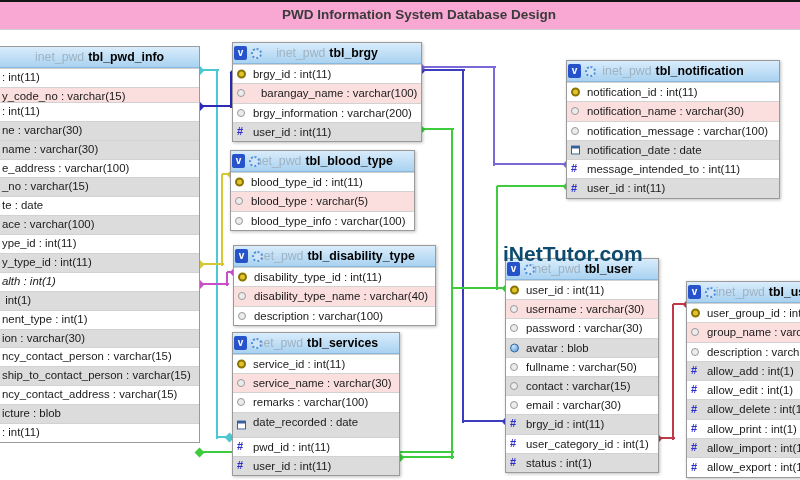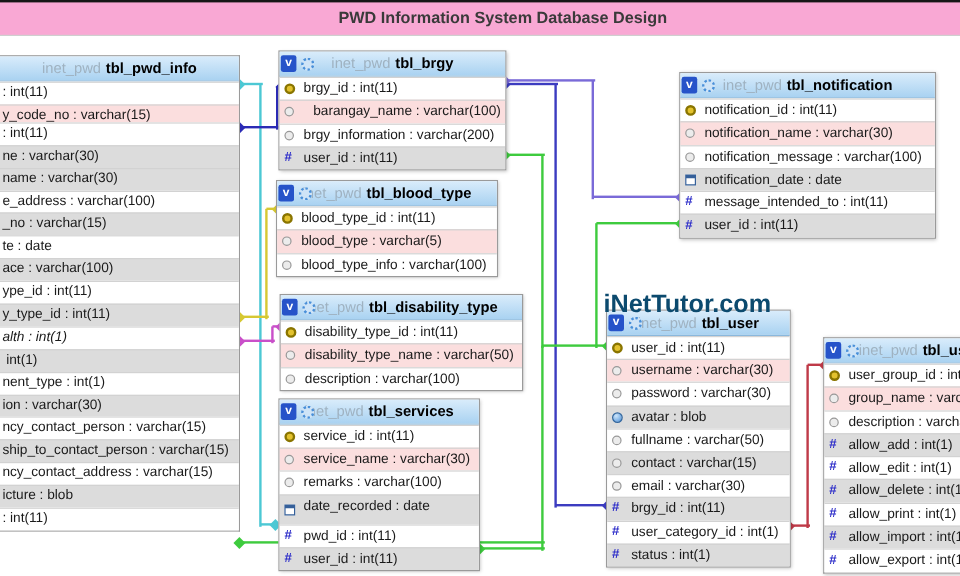--- a/index.html
+++ b/index.html
@@ -127,21 +127,21 @@
     </div>
     <div class="tbl" style="left: 230px; top: 150px; width: 183px;">
       <div class="thead"><div class="vicon">v</div><div class="gicon"></div><span class="schema">inet_pwd</span><span class="tname">tbl_blood_type</span></div>
       <div class="row w" style="height: 19.3px; line-height: 18.3px;"><span class="ric ic-key"></span><span>blood_type_id : int(11)</span></div>
       <div class="row p" style="height: 19.3px; line-height: 18.3px;"><span class="ric ic-col"></span><span>blood_type : varchar(5)</span></div>
       <div class="row w" style="height: 19.3px; line-height: 18.3px;"><span class="ric ic-col"></span><span>blood_type_info : varchar(100)</span></div>
     </div>
     <div class="tbl" style="left: 233px; top: 245px; width: 201px;">
       <div class="thead"><div class="vicon">v</div><div class="gicon"></div><span class="schema">inet_pwd</span><span class="tname">tbl_disability_type</span></div>
       <div class="row w" style="height: 19.3px; line-height: 18.3px;"><span class="ric ic-key"></span><span>disability_type_id : int(11)</span></div>
-      <div class="row p" style="height: 19.3px; line-height: 18.3px;"><span class="ric ic-col"></span><span>disability_type_name : varchar(50)</span></div>
+      <div class="row p" style="height: 19.3px; line-height: 18.3px;"><span class="ric ic-col"></span><span>disability_type_name : varchar(40)</span></div>
       <div class="row w" style="height: 19.3px; line-height: 18.3px;"><span class="ric ic-col"></span><span>description : varchar(100)</span></div>
     </div>
     <div class="tbl" style="left: 232px; top: 332px; width: 166px;">
       <div class="thead"><div class="vicon">v</div><div class="gicon"></div><span class="schema">inet_pwd</span><span class="tname">tbl_services</span></div>
       <div class="row w" style="height: 19.2px; line-height: 18.2px;"><span class="ric ic-key"></span><span>service_id : int(11)</span></div>
       <div class="row p" style="height: 19.2px; line-height: 18.2px;"><span class="ric ic-col"></span><span>service_name : varchar(30)</span></div>
       <div class="row w" style="height: 19.2px; line-height: 18.2px;"><span class="ric ic-col"></span><span>remarks : varchar(100)</span></div>
       <div class="row g" style="height: 25px; line-height: 18.2px;"><span class="ric ic-cal"></span><span>date_recorded : date</span></div>
       <div class="row w" style="height: 19.2px; line-height: 18.2px;"><span class="ric ic-hash">#</span><span>pwd_id : int(11)</span></div>
       <div class="row g" style="height: 19.2px; line-height: 18.2px;"><span class="ric ic-hash">#</span><span>user_id : int(11)</span></div>

